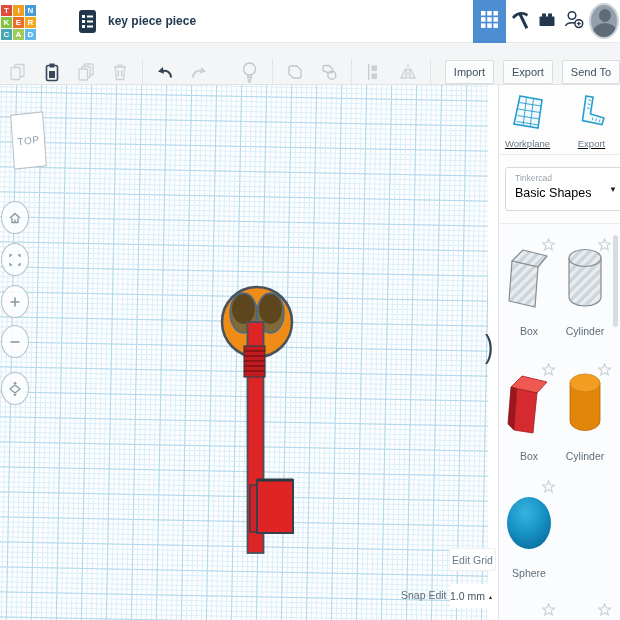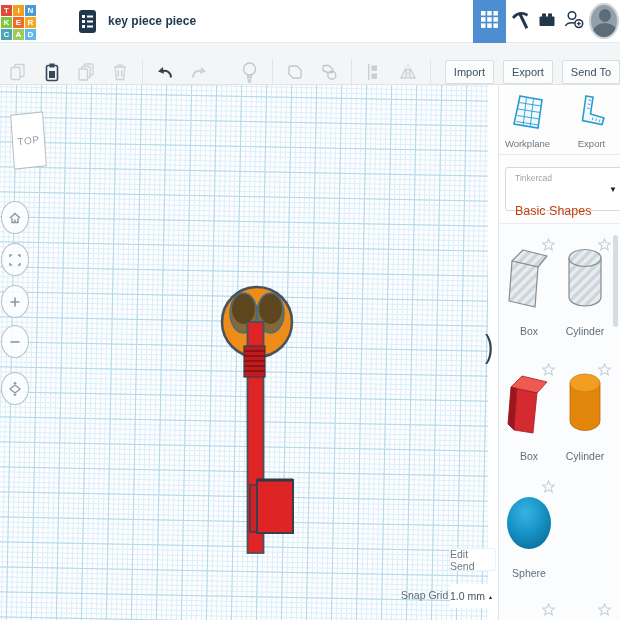--- a/index.html
+++ b/index.html
@@ -55,30 +55,30 @@
               display:flex; align-items:center; justify-content:center; }
   .snaplabel { position:absolute; left:401px; top:504px; font-size:10.5px; color:#5d6b77; }
   .snapdd { position:absolute; left:450px; top:499px; width:47px; height:24px; background:#fff; border-radius:2px;
             display:flex; align-items:center; justify-content:flex-start; gap:4px; font-size:10.5px; color:#44525e; }
   .snapdd .caret { font-size:6px; color:#222; }
   .chev { position:absolute; left:485px; top:249px; font-size:25px; font-weight:300; color:#36424e;
           transform:scaleY(1.25); line-height:1; }
 
   
   .panel { position:absolute; left:498px; top:85px; width:122px; height:535px; background:#fdfdfe;
-           border-left:1px solid #e2e5e8; overflow:hidden; }
+           border-left:1px solid #e2e5e8; overflow:hidden;text-decoration:underline; }
   .tools { height:70px; border-bottom:1px solid #e7eaec; display:flex; justify-content:center; gap:16px;
            padding-top:8px; }
   .tool { width:48px; display:flex; flex-direction:column; align-items:center; }
   .tool svg { margin-bottom:3px; }
   .tool-label { font-size:9.5px; color:#6a7884; }
   .dd { position:absolute; left:6px; top:82px; width:122px; height:44px; background:#fff;
         border:1px solid #d6dadd; border-radius:3px; padding:5px 9px; }
   .dd-vendor { font-size:8.5px; color:#9aa5ae; }
-  .dd-name { font-size:12.5px; color:#c2410c; margin-top:21px; }
+  .dd-name { font-size:12.5px; color:#000000; margin-top:3px; }
   .dd-caret { position:absolute; right:9px; top:17px; font-size:8px; color:#1b1b1b; }
   .gallery { position:absolute; left:0; top:138px; width:122px; height:397px; background:#fbfcfd;
              border-top:1px solid #ececee; }
   .cell { position:absolute; width:52px; height:108px; }
   .cell .star { position:absolute; top:2px; right:0; }
   .cell .shape { position:absolute; left:50%; top:12px; transform:translateX(-50%); }
   .cell .shape.low { top:18px; }
   .cell .label { position:absolute; left:-6px; right:-6px; top:90px; text-align:center; font-size:10.5px; color:#5f6e7a; }
   .sb { position:absolute; right:2px; top:150px; width:5px; height:92px; border-radius:3px; background:#d7dcdf; }
 </style>
@@ -295,23 +295,23 @@
     <g>
       <rect x="29" y="64" width="21" height="31" fill="#c01c20" stroke="#36404b" stroke-width="1.2"></rect>
       <path d="M29,69 H50 M29,74 H50 M29,79 H50 M29,84 H50 M29,89 H50" stroke="#7c0f12" stroke-width="1.5"></path>
     </g>
     <rect x="35" y="203" width="12" height="47" fill="#cf2127" stroke="#36414d" stroke-width="1.4"></rect>
     <rect x="42" y="198" width="36" height="53" fill="#de2425" stroke="#36414d" stroke-width="2"></rect>
     <path d="M42,198 L78,198" stroke="#2c3843" stroke-width="3"></path>
   </svg>
 
   <div class="editgrid">
-    <span>Edit Send</span>
-  </div>
-  <div class="snaplabel">Snap Grid</div>
+    <span>Edit Grid</span>
+  </div>
+  <div class="snaplabel">Snap Edit</div>
   <div class="snapdd">
     <span>1.0 mm</span>
     <span class="caret">▴</span>
   </div>
   <div class="chev">)</div>
 </div>
 
 <div class="panel">
   <div class="tools">
     <div class="tool">

